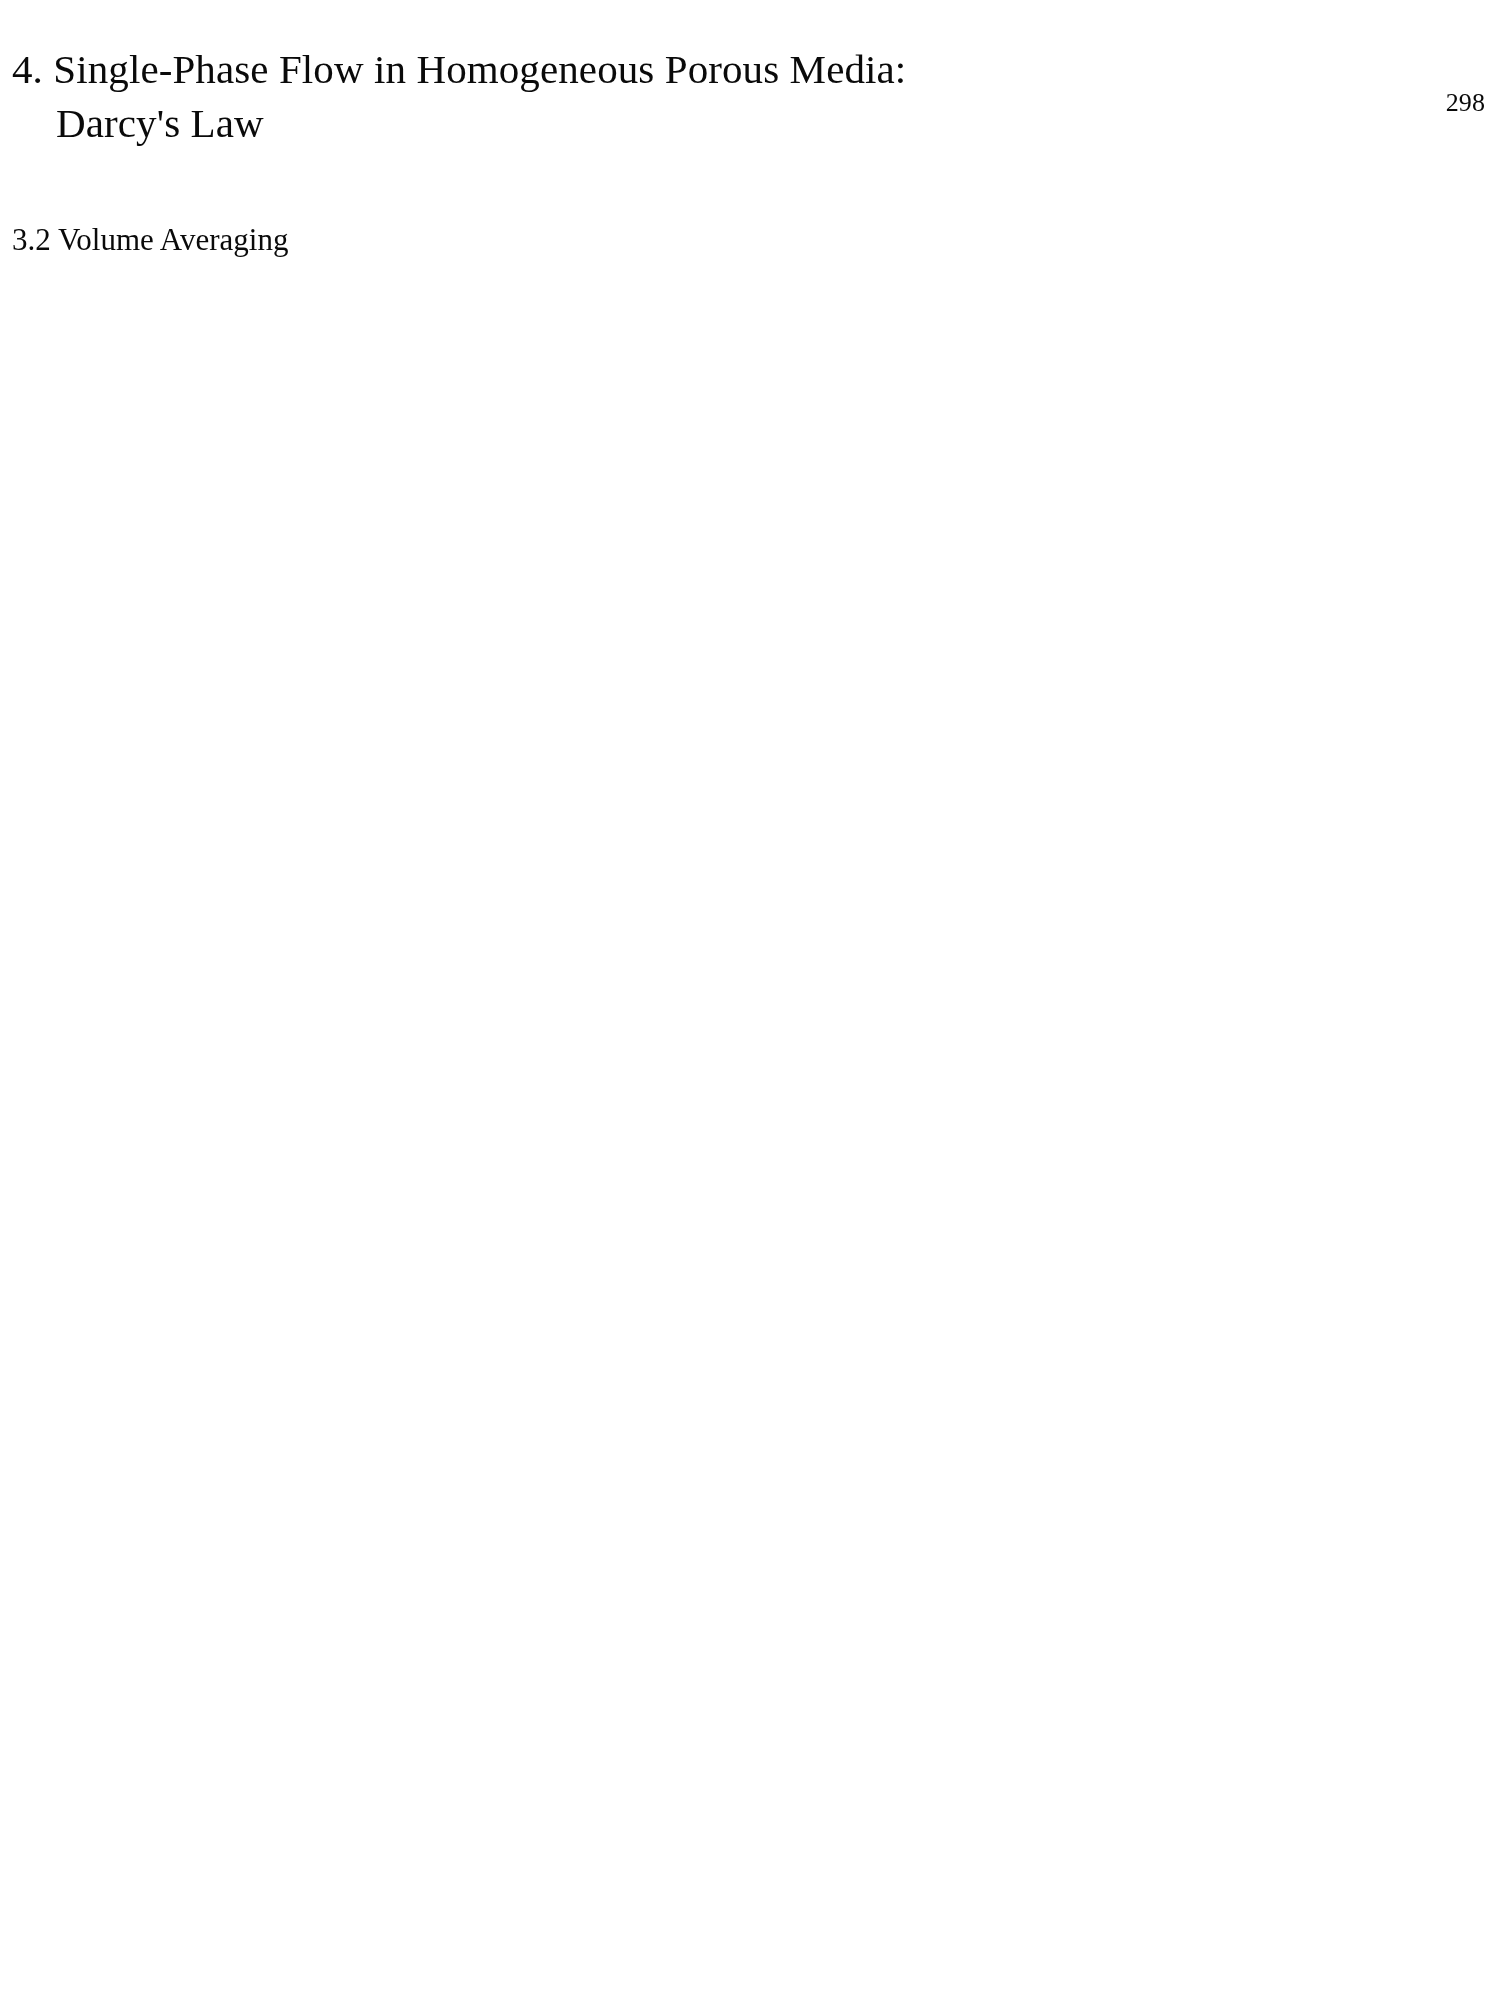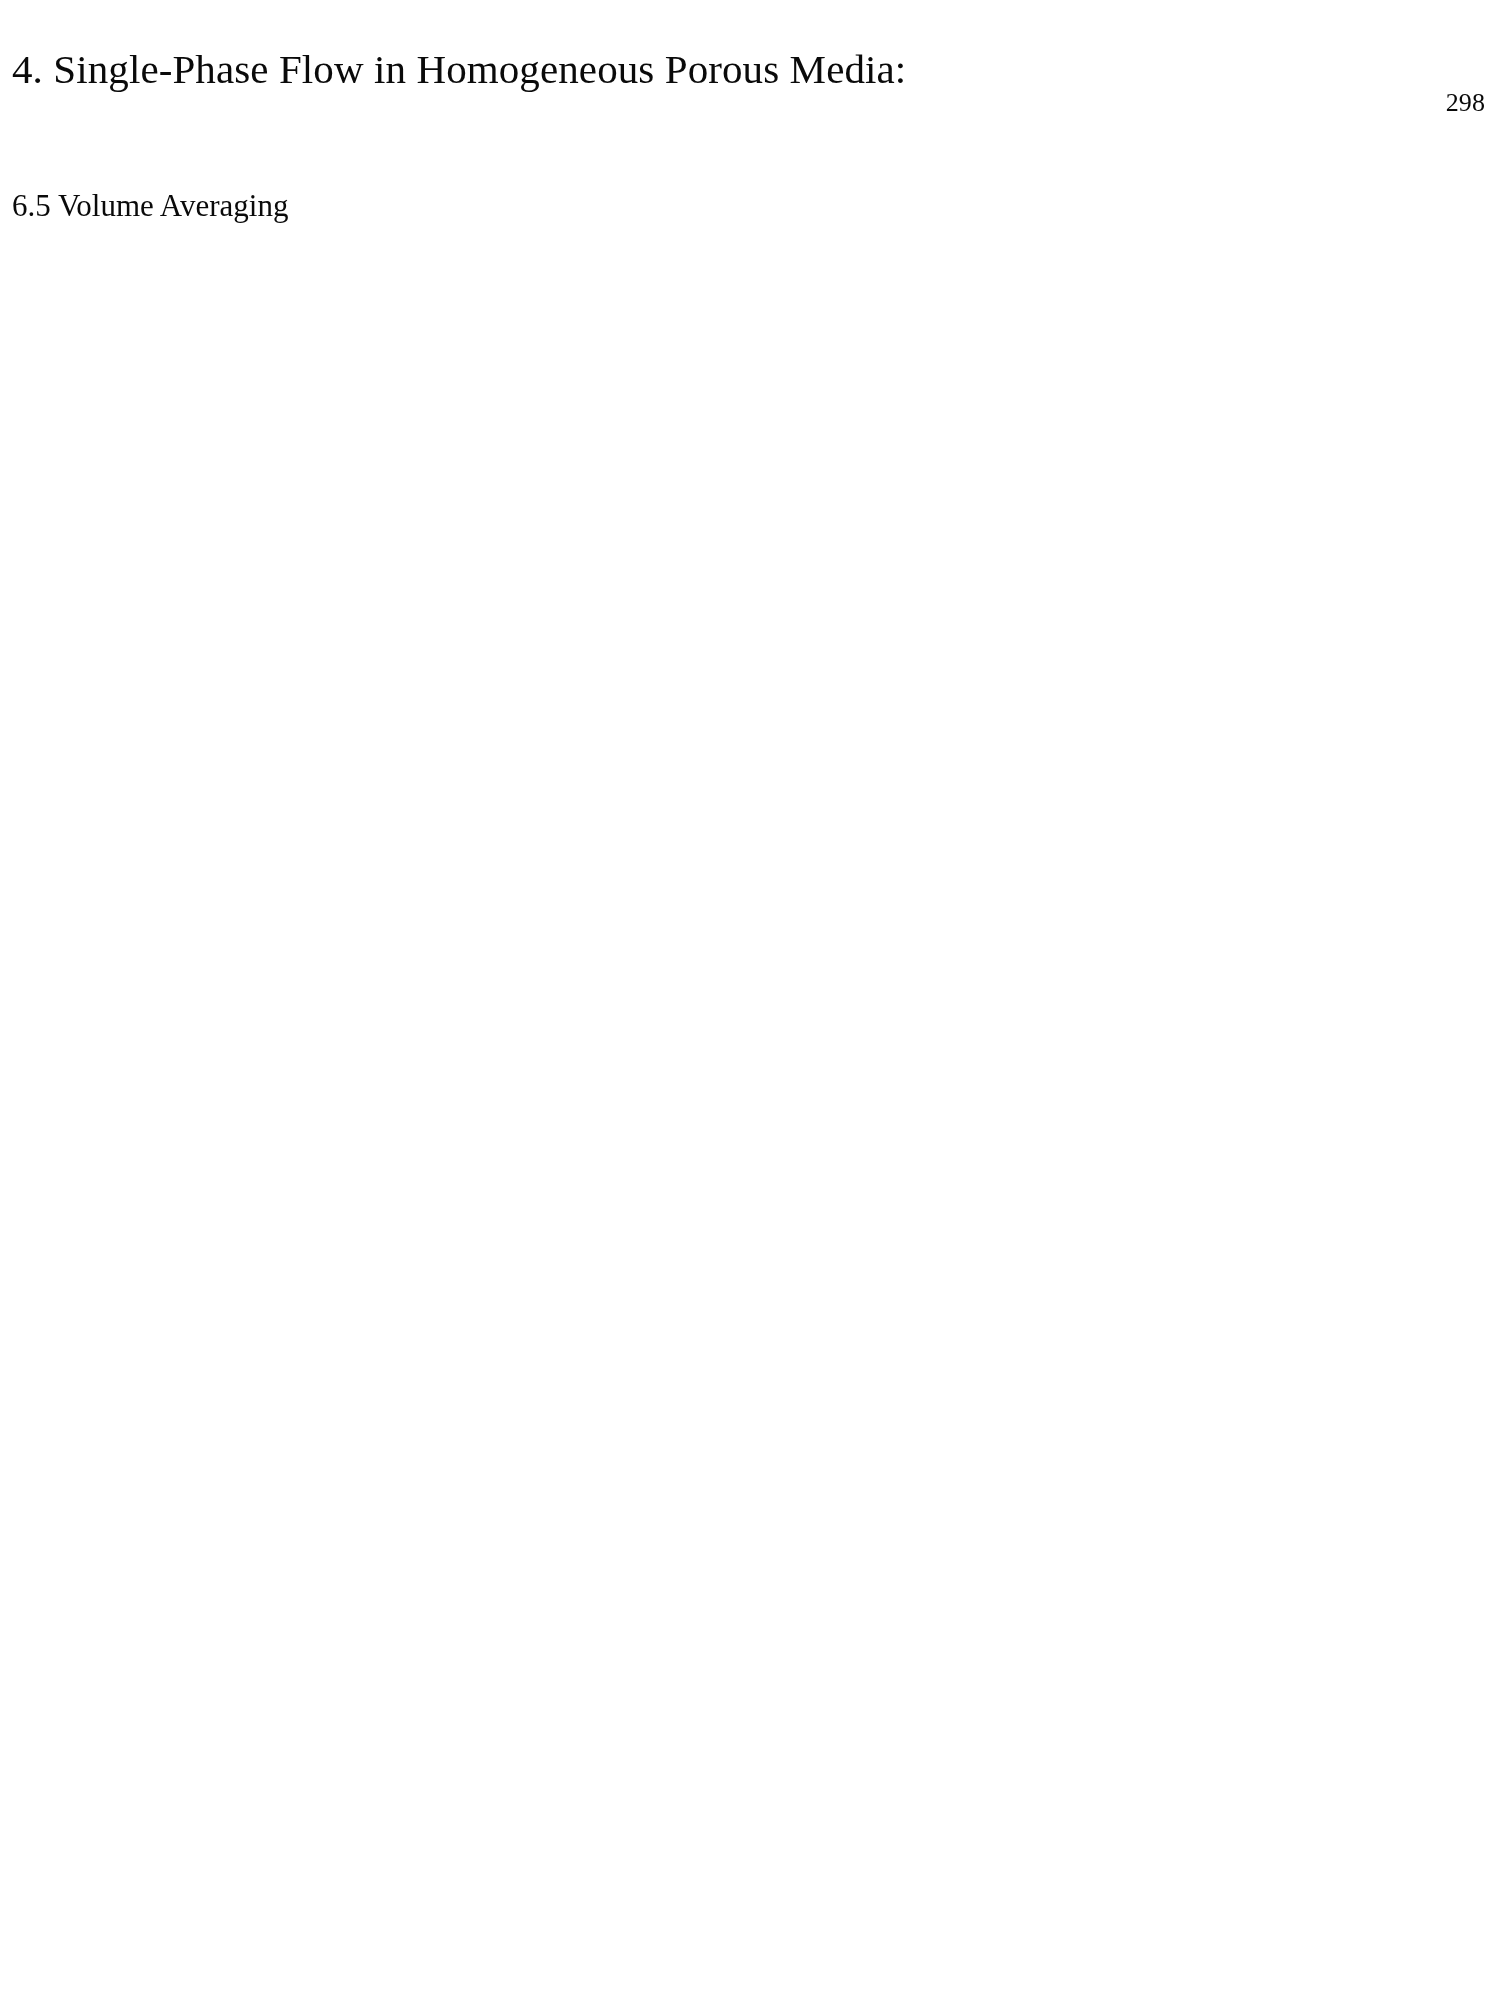--- a/index.html
+++ b/index.html
@@ -90,29 +90,30 @@
   .block-4 { margin-top: 44px; }
 </style>
 </head>
 <body>
 
 <div class="page">
 
   <div class="chapter chapter-4">
     <div class="chapter-title">
       <span>4. Single-Phase Flow in Homogeneous Porous Media:</span>
+      <span class="cont-line">Darcy's Law</span>
     </div>
     <div class="chapter-page">298</div>
   </div>
 
   <div class="block-4">
 
     <div class="group">
       <div class="entry level-1">
-        <span class="label">6.5 Volume Averaging</span>
+        <span class="label">3.2 Volume Averaging</span>
         <span class="leader">. . . . . . . . . . . . . . . . . . . . . . . . . . . . . . . . . . . . . . . . . . . . . . . . . . . . . . . . . . . . . . .</span>
         <span class="page">161</span>
       </div>
 
     </div>
 
   </div>
 
 </div>
 

